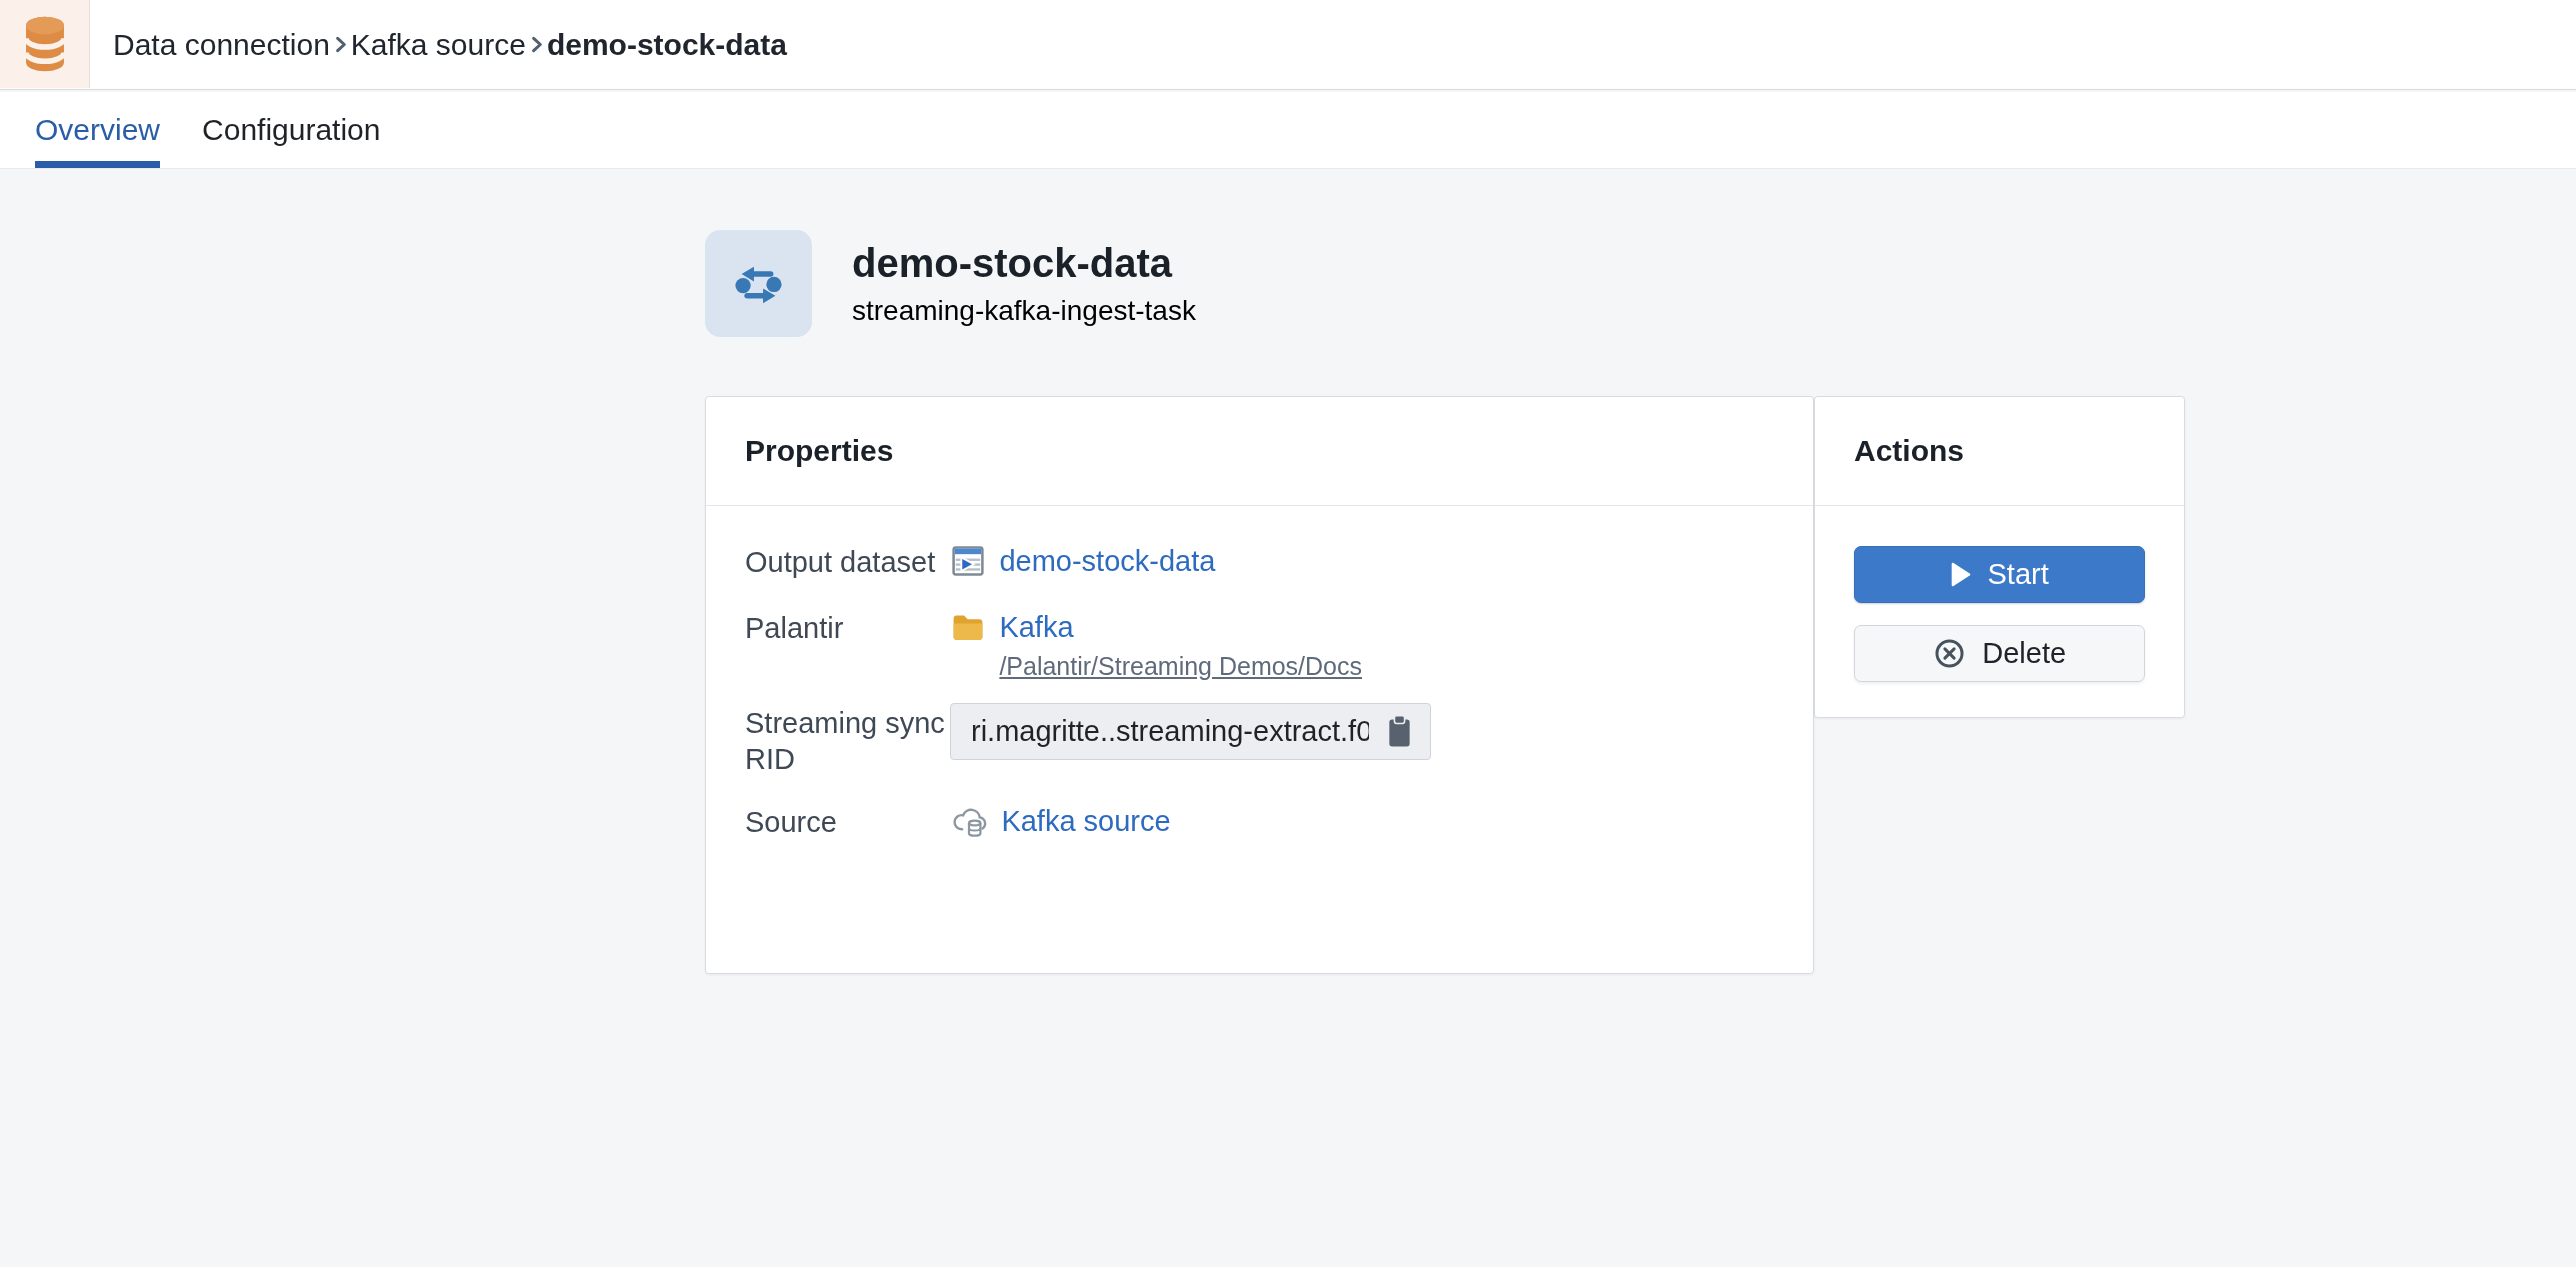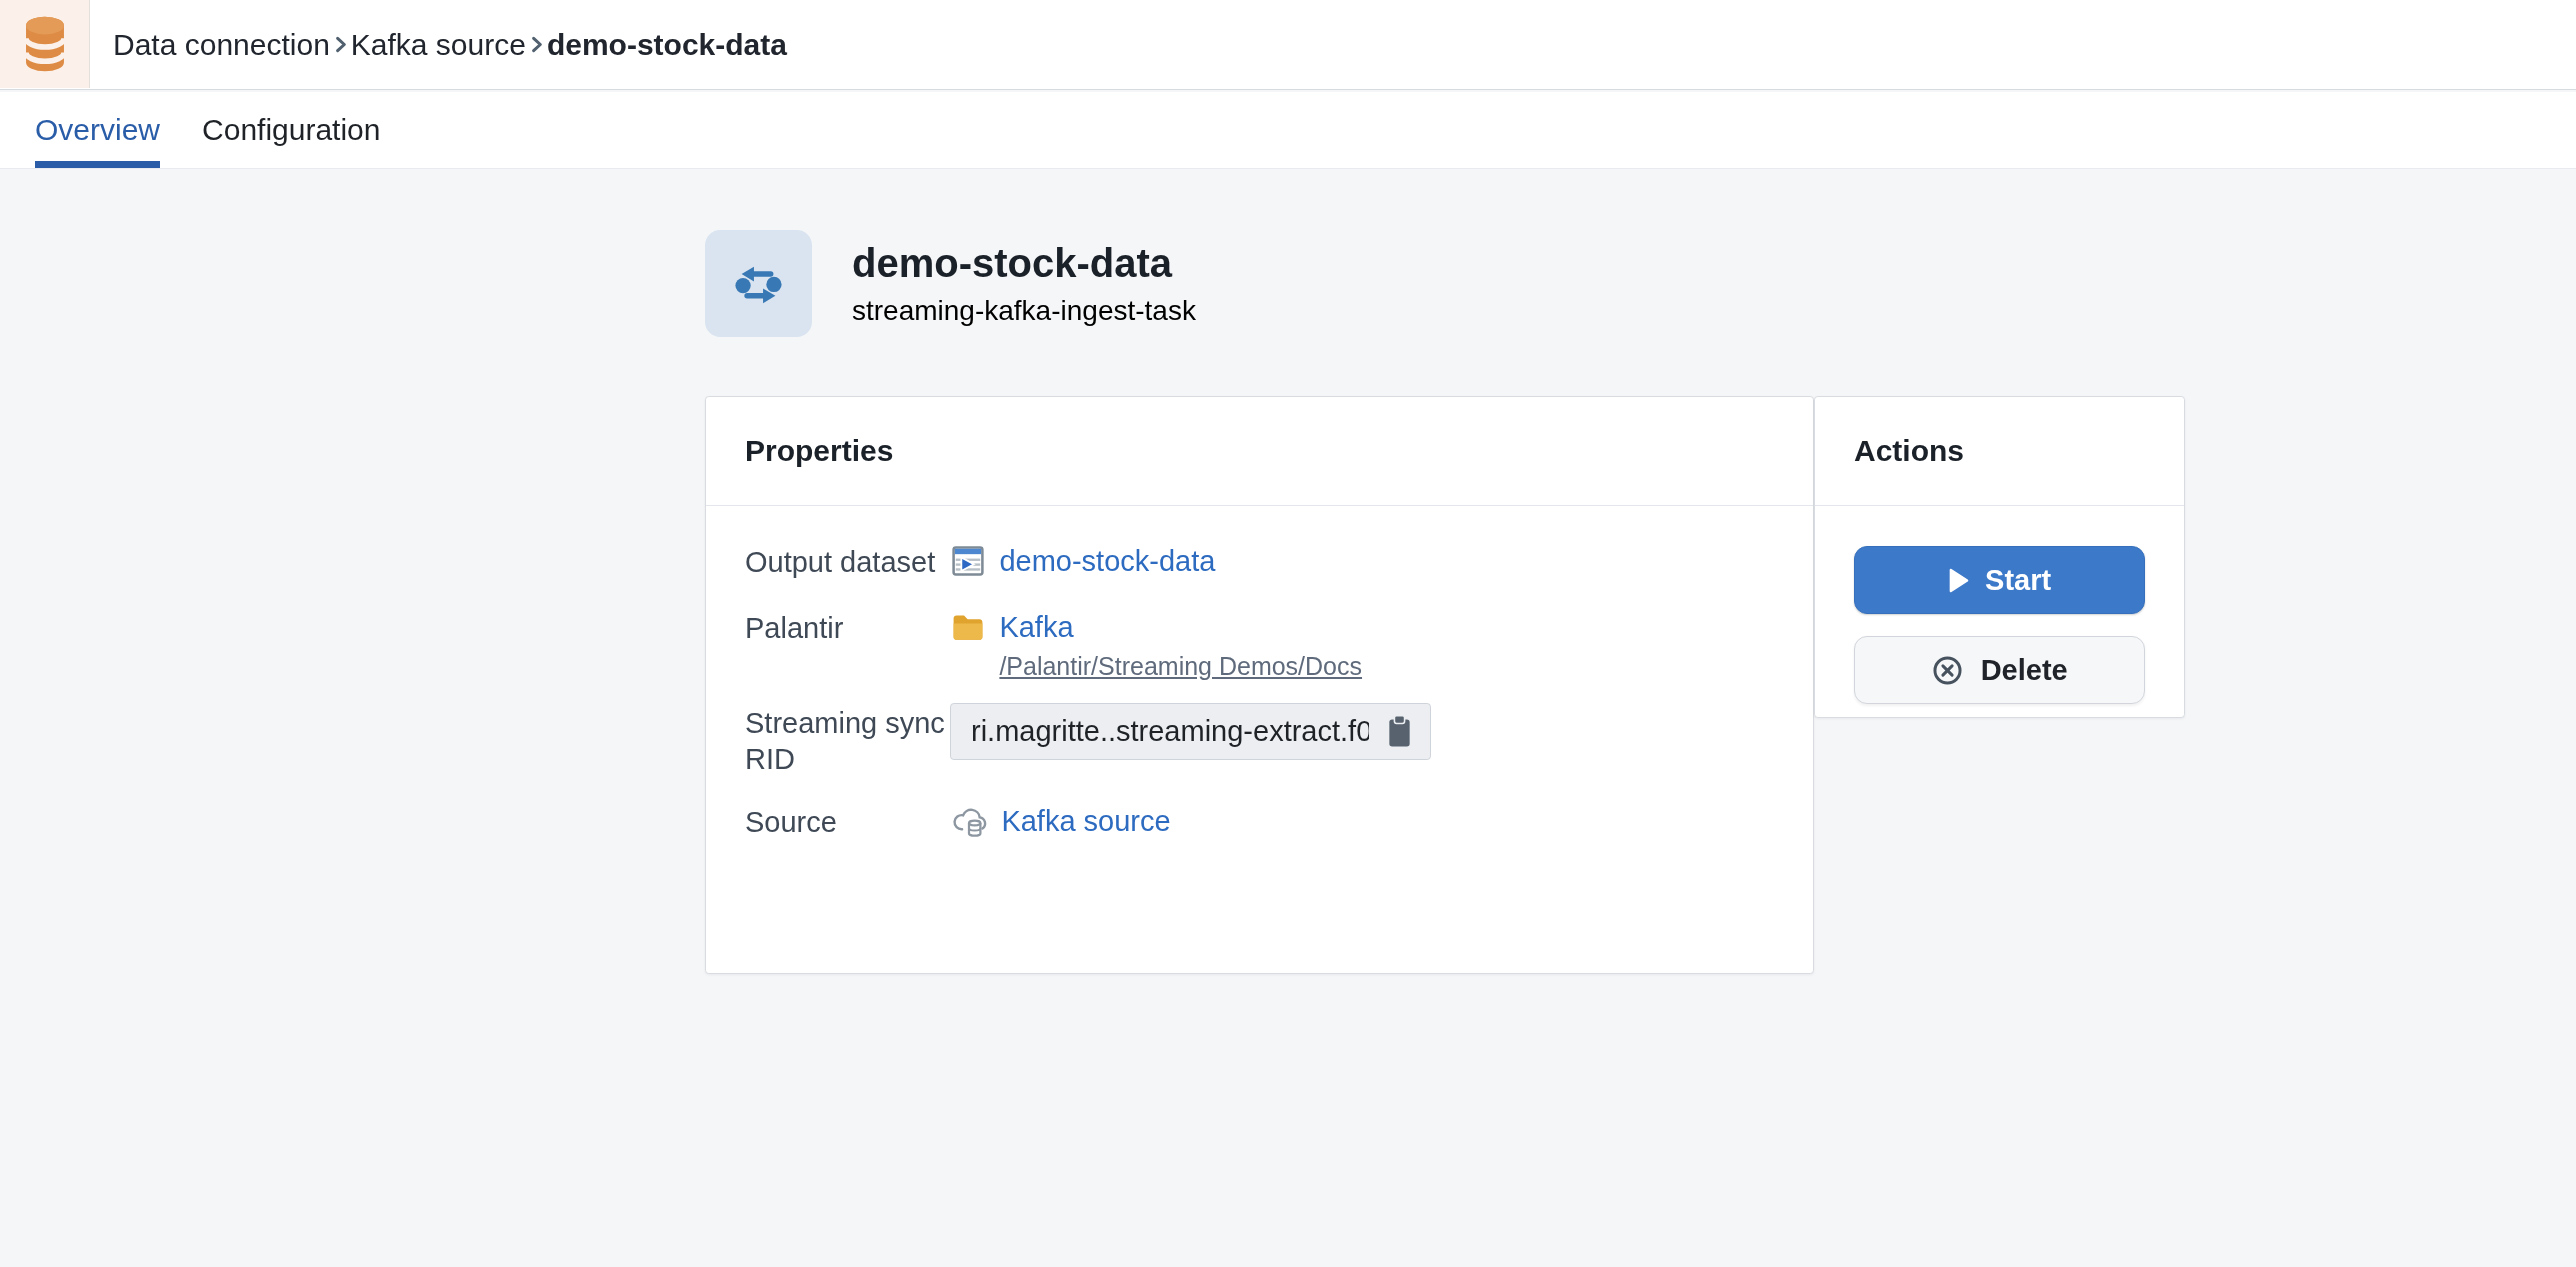--- a/index.html
+++ b/index.html
@@ -91,23 +91,23 @@
   }
   .rid-text { font-size:29px; color:#1F2328; white-space:nowrap; overflow:hidden; }
   .copy-btn {
     position:absolute; right:11.5px; top:8.6px; width:38px; height:39px;
     display:flex; align-items:center; justify-content:center; cursor:pointer;
     background:transparent; border:none;
   }
   
   .actions-body { padding:40px 39px 0 39px; }
   .btn {
-    width:100%; height:68px; border-radius:13px; font-size:29px;
+    width:100%; height:57px; border-radius:7px; font-size:29px;
     display:flex; align-items:center; justify-content:center; gap:16.3px;
-    cursor:pointer; font-family:"Liberation Sans", sans-serif;font-weight:bold;
+    cursor:pointer; font-family:"Liberation Sans", sans-serif;
   }
   .btn-primary {
     background:#3D79C9; border:1px solid #3670BD; color:#FFFFFF;
     box-shadow:0 1px 1.9px rgba(16,22,26,0.2); margin-bottom:22px;
   }
   .btn-default {
     background:#F6F7F9; border:1px solid #D2D6DC; color:#202329;
     box-shadow:0 1.9px 2.9px rgba(16,22,26,0.06);
   }
 </style>

